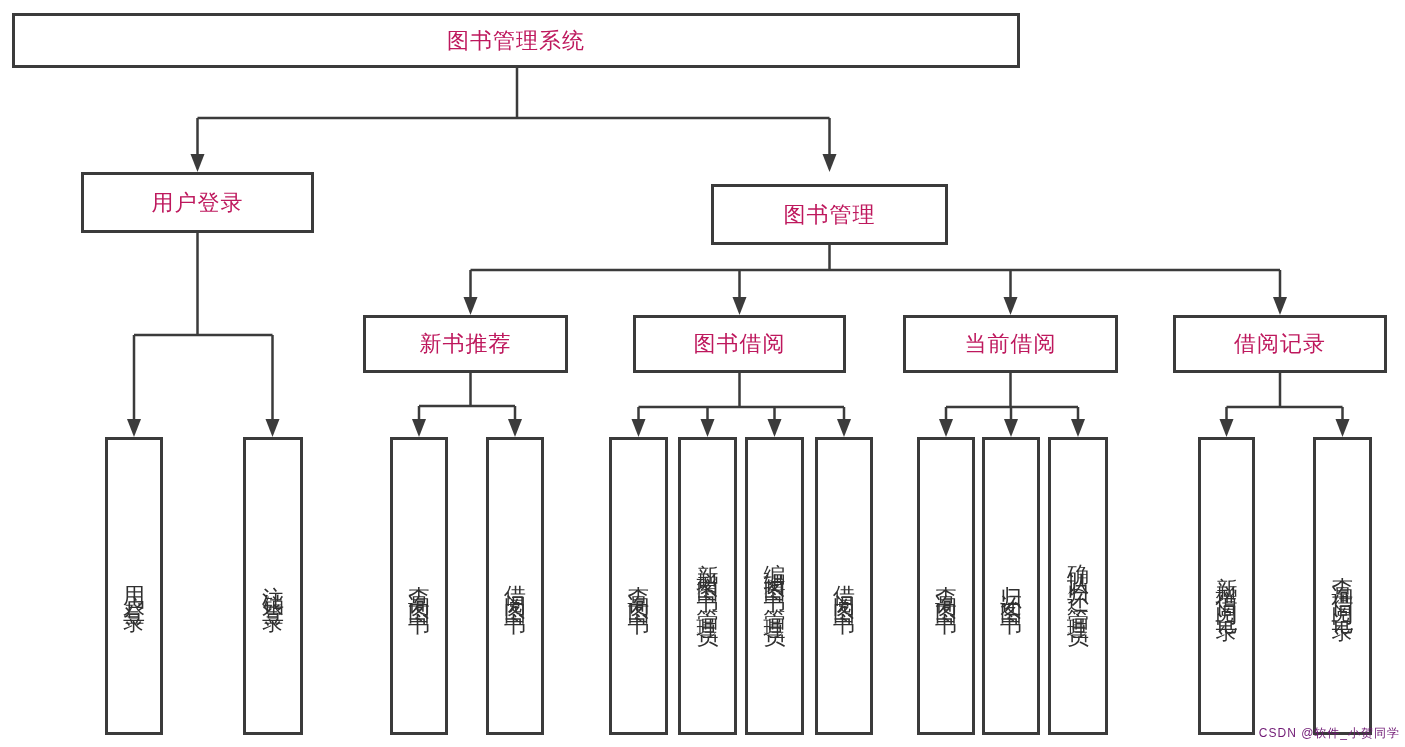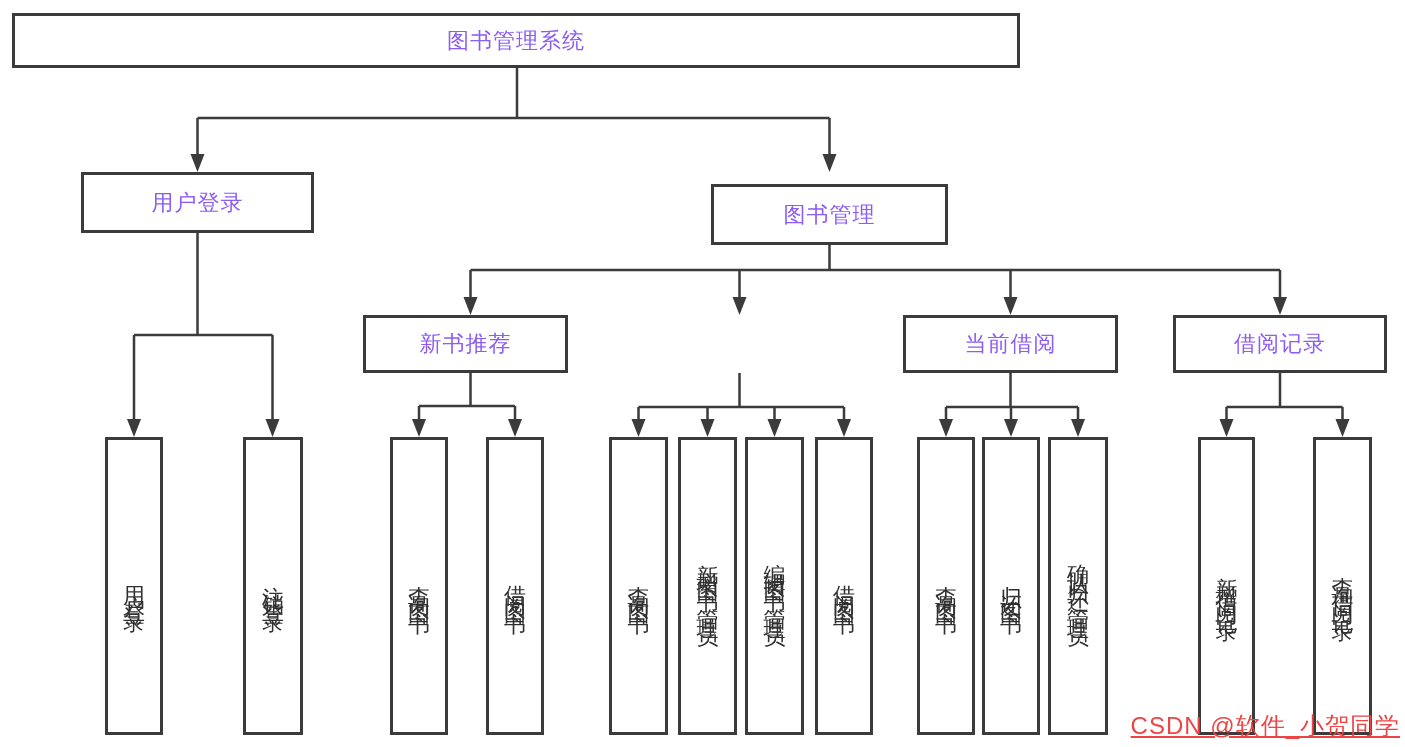--- a/index.html
+++ b/index.html
@@ -20,21 +20,21 @@
   .hnode {
     position: absolute;
     box-sizing: border-box;
     border: 3px solid #3b3b3b;
     background: #ffffff;
     display: flex;
     align-items: center;
     justify-content: center;
     font-size: 22px;
     letter-spacing: 1px;
-    color: #8b5cf6;
+    color: #be185d;
     white-space: nowrap;
   }
   .vnode {
     position: absolute;
     box-sizing: border-box;
     top: 437px;
     height: 298px;
     border: 3px solid #3b3b3b;
     background: #ffffff;
     display: flex;
@@ -67,25 +67,24 @@
   .n-leaf-7  { left: 815px;  width: 58px; }
   .n-leaf-8  { left: 917px;  width: 58px; }
   .n-leaf-9  { left: 982px;  width: 58px; }
   .n-leaf-10 { left: 1048px; width: 60px; }
   .n-leaf-11 { left: 1198px; width: 57px; }
   .n-leaf-12 { left: 1313px; width: 59px; }
   .watermark {
     position: absolute;
     right: 5px;
     bottom: 5px;
-    font-size: 24px;
+    font-size: 12px;
     letter-spacing: 1px;
-    color: #ef4444;
+    color: #701a75;
     white-space: nowrap;
-    text-decoration: underline;
   }
 </style>
 </head>
 <body>
 
 <div class="canvas">
 
   <svg class="wires" viewBox="0 0 1405 747" xmlns="http://www.w3.org/2000/svg">
     <g stroke="#3b3b3b" stroke-width="2.5" fill="none">
 
@@ -133,20 +132,23 @@
   <div class="hnode n-l2-0">
     <span>用户登录</span>
   </div>
   <div class="hnode n-l2-1">
     <span>图书管理</span>
   </div>
 
   <div class="hnode n-l3-0">
     <span>新书推荐</span>
   </div>
+  <div class="hnode n-l3-1">
+    <span>图书借阅</span>
+  </div>
   <div class="hnode n-l3-2">
     <span>当前借阅</span>
   </div>
   <div class="hnode n-l3-3">
     <span>借阅记录</span>
   </div>
 
   <div class="vnode n-leaf-0">
     <span>用户登录</span>
   </div>

